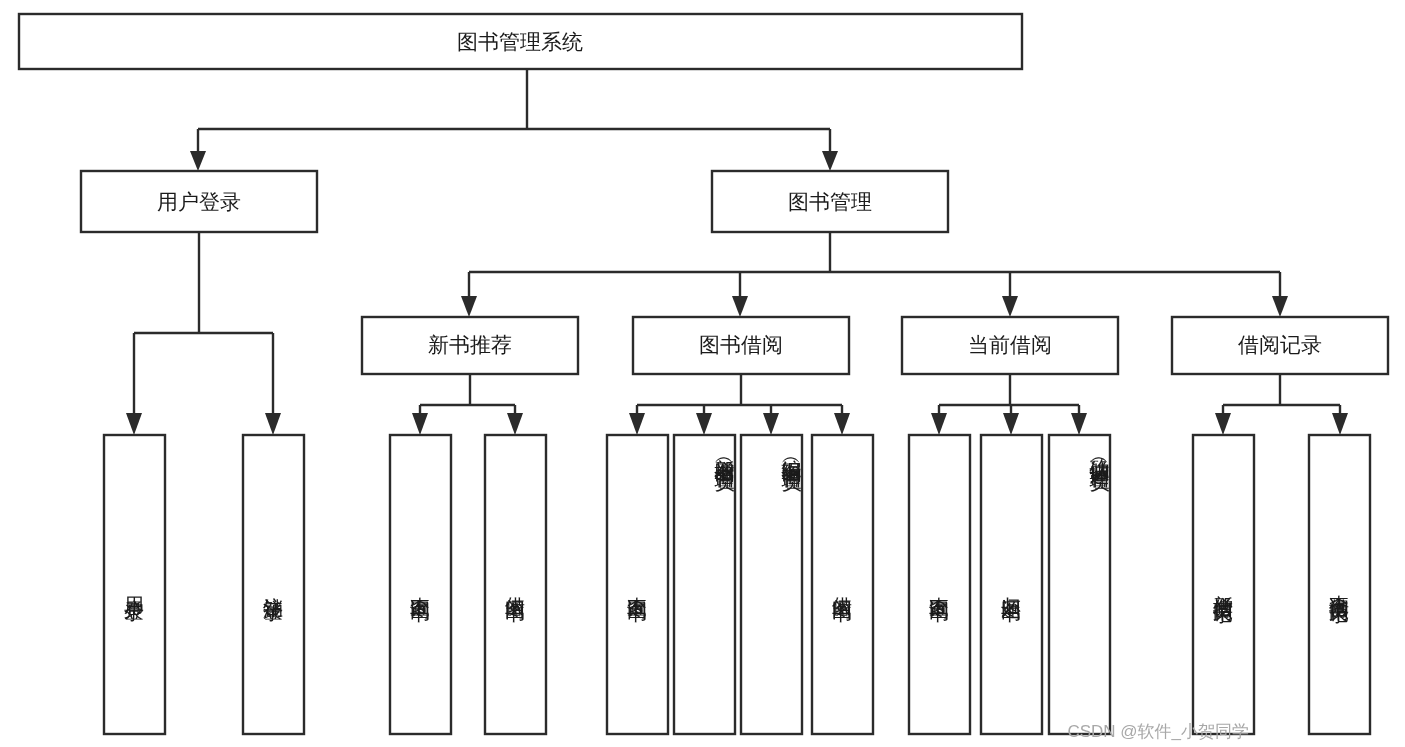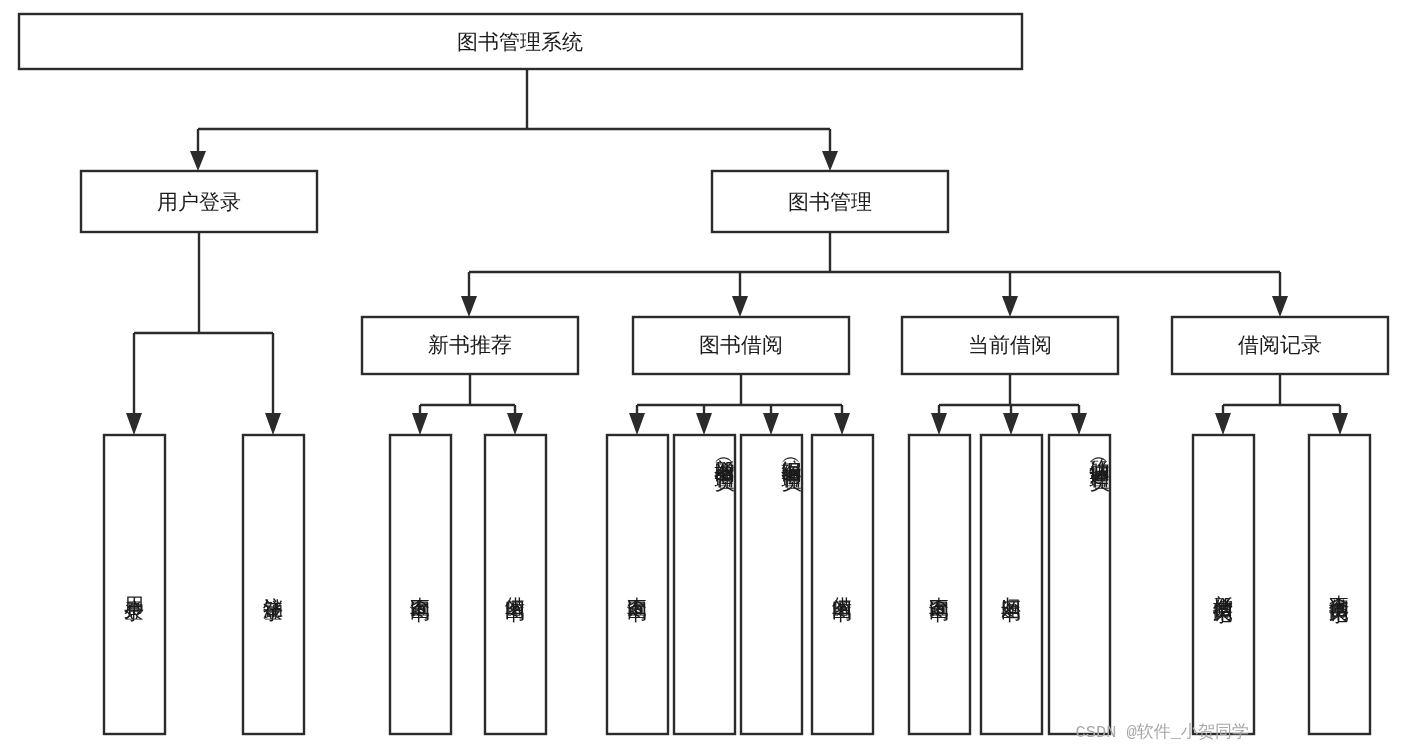--- a/index.html
+++ b/index.html
@@ -70,21 +70,21 @@
   }
   .vlabel.centered {
     display: flex;
     align-items: center;
     justify-content: center;
   }
   .watermark {
     position: absolute;
     right: 8px;
     bottom: 4px;
-    font-family: Liberation Mono, monospace;
+    font-family: Liberation Sans, sans-serif;
     font-size: 17px;
     color: #a8a8a8;
     white-space: nowrap;
   }
 </style>
 </head>
 <body>
 
 <div id="diagram-root">
 

